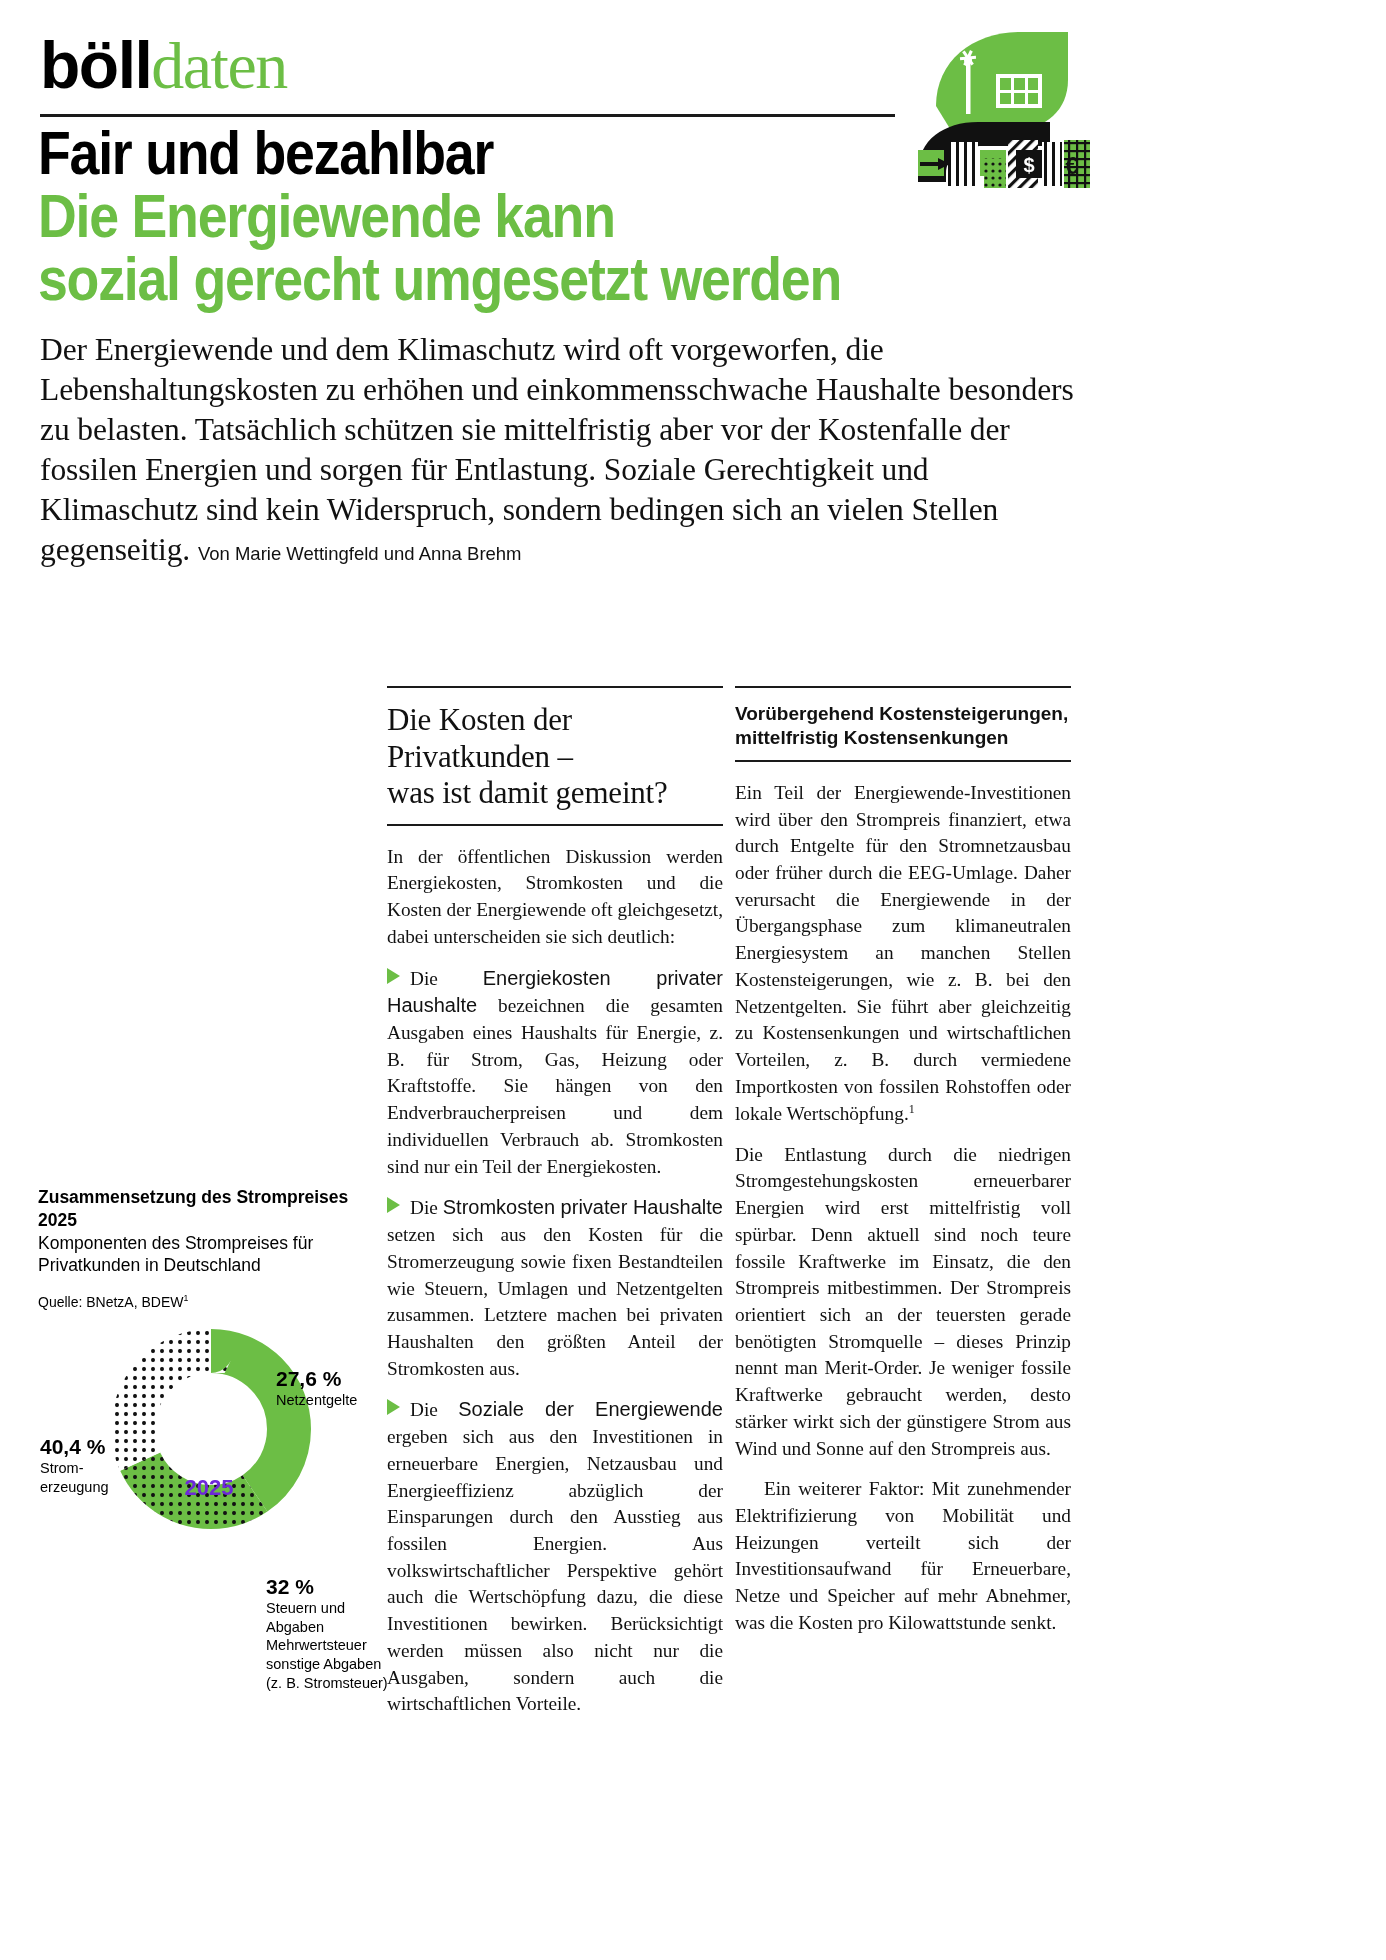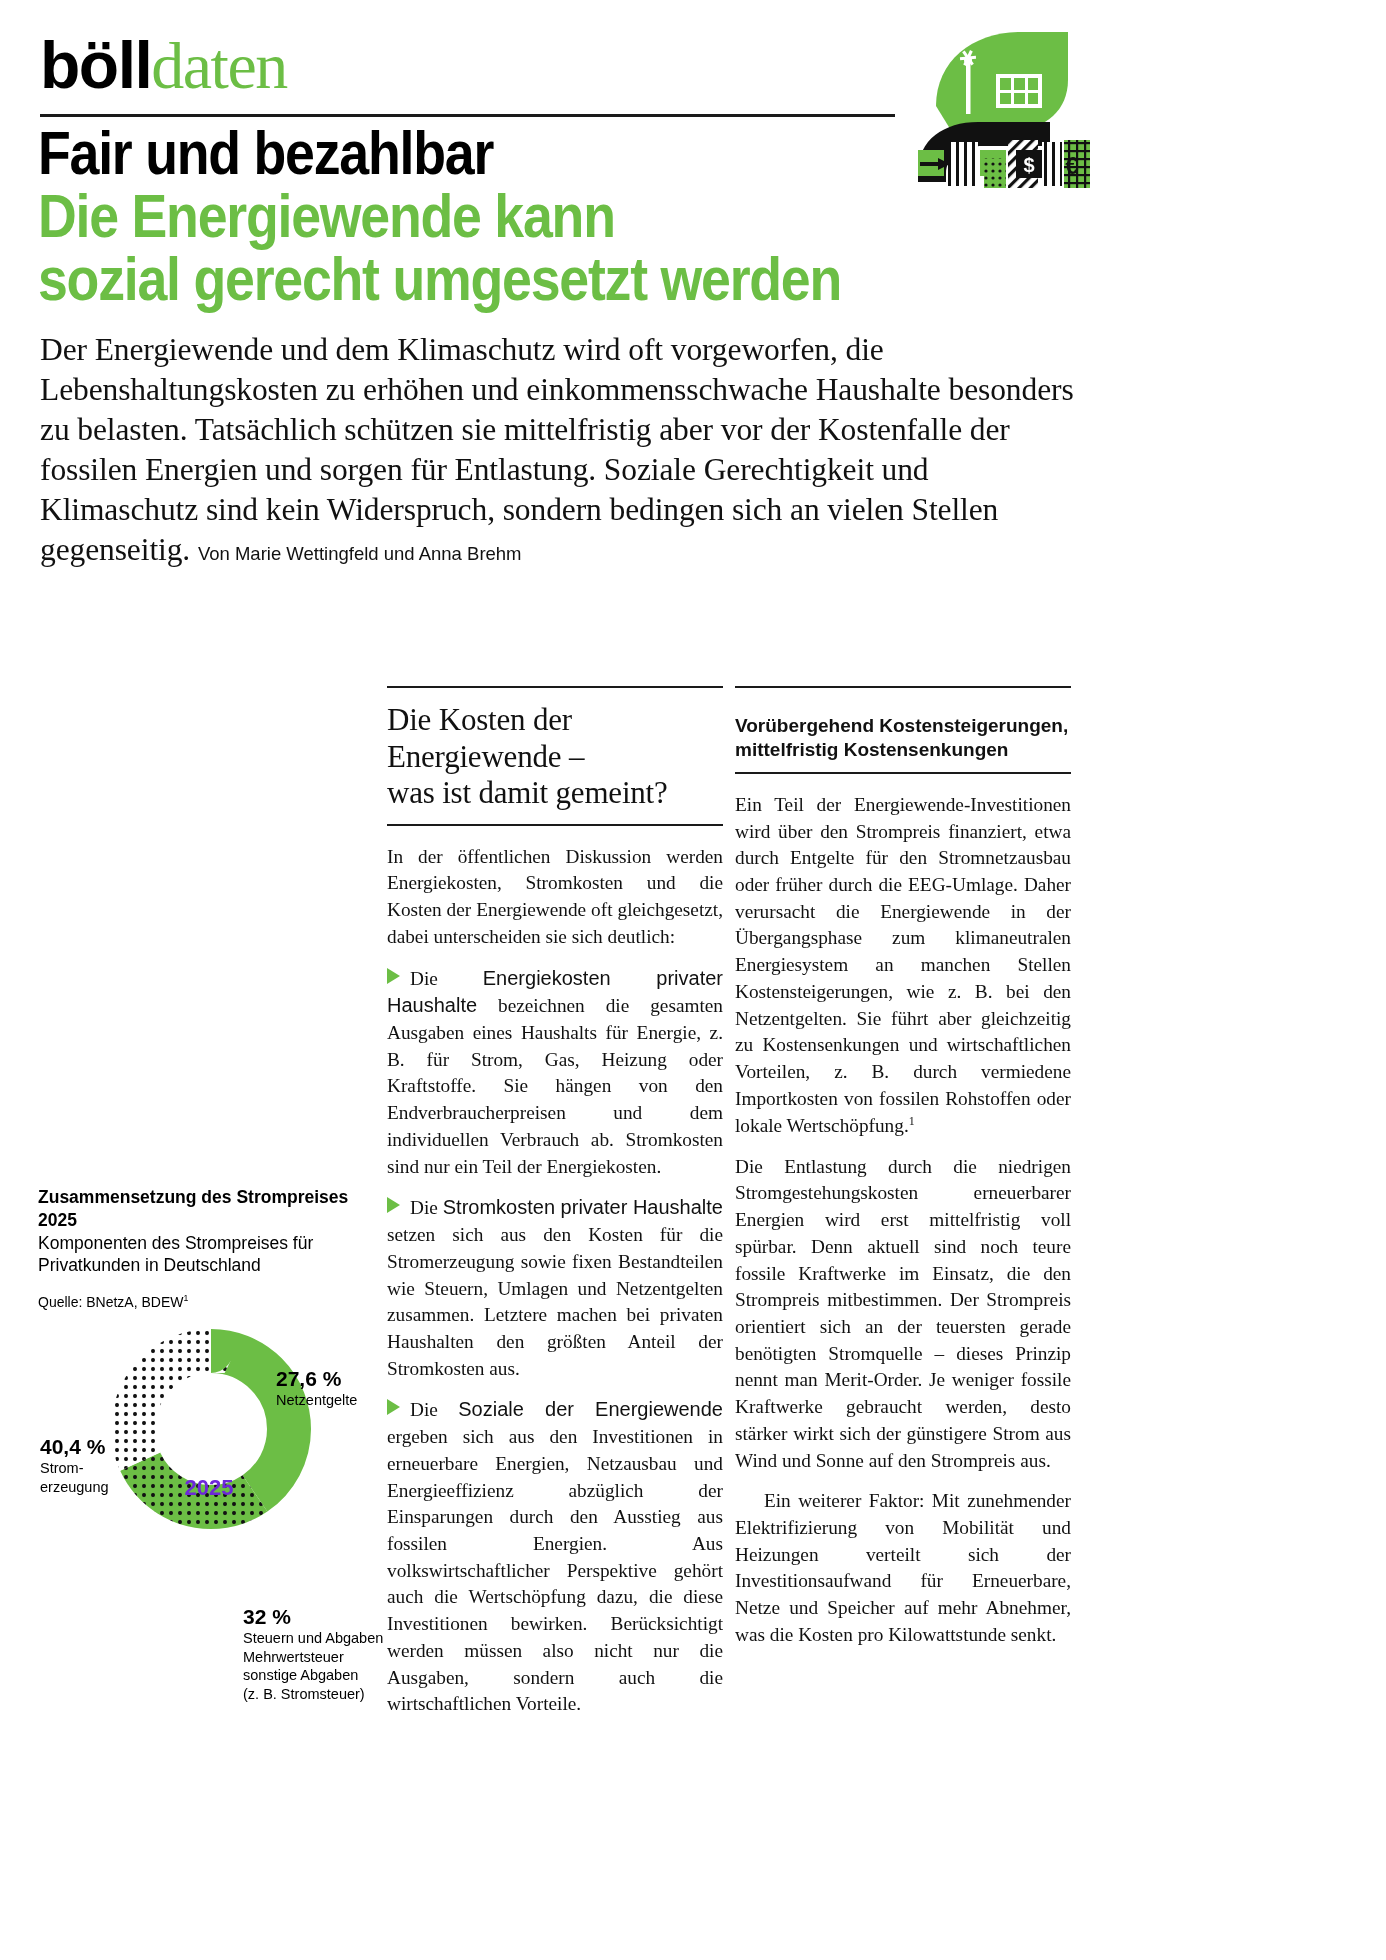--- a/index.html
+++ b/index.html
@@ -125,21 +125,21 @@
     pointer-events: none;
     margin-top: 62px;
   }
 
   .lbl { position: absolute; }
   .lbl .pct { font-size: 21px; font-weight: bold; color: #000; line-height: 1.15; }
   .lbl .desc { font-size: 14.5px; color: #000; line-height: 1.28; }
 
   .lbl-netz  { left: 238px; top: 44px; }
   .lbl-strom { left: 2px;  top: 112px; }
-  .lbl-steu  { left: 205px; top: 252px; margin-top: 30px; }
+  .lbl-steu  { left: 228px; top: 252px; }
 
   
   .col {
     position: absolute;
     width: 336px;
     color: #111;
   }
   .col-mid   { left: 387px; top: 686px; }
   .col-right { left: 735px; top: 686px; }
 
@@ -152,21 +152,21 @@
     color: #111;
     padding: 14px 0 12px 0;
     letter-spacing: -0.2px;
   }
   .sec-head-sans {
     font-family: "Liberation Sans", sans-serif;
     font-weight: bold;
     font-size: 19px;
     line-height: 1.26;
     color: #111;
-    padding: 26px 0 10px 0;
+    padding: 14px 0 10px 0;
   }
 
   .body-serif {
     font-family: "Liberation Serif", serif;
     font-size: 19.3px;
     line-height: 1.385;
     color: #111;
     text-align: justify;
     hyphens: auto;
   }
@@ -326,21 +326,21 @@
         <div class="desc">sonstige Abgaben</div>
         <div class="desc">(z. B. Stromsteuer)</div>
       </div>
     </div>
   </div>
 
   <div class="col col-mid">
     <div class="col-rule"></div>
     <div class="sec-head-serif">
       <span>Die Kosten der</span><br>
-      <span>Energiewende –</span><br>
+      <span>Privatkunden –</span><br>
       <span>was ist damit gemeint?</span>
     </div>
     <div class="col-rule"></div>
 
     <div class="body-serif" style="padding-top:18px;">
       <p>In der öffentlichen Diskussion werden Energiekosten, Stromkosten und die Kosten der Energiewende oft gleichgesetzt, dabei unterscheiden sie sich deutlich:</p>
 
       <p class="bullet-p">
         <span class="tri"></span><span>Die</span>
         <span class="term">Energiekosten privater Haushalte</span>

